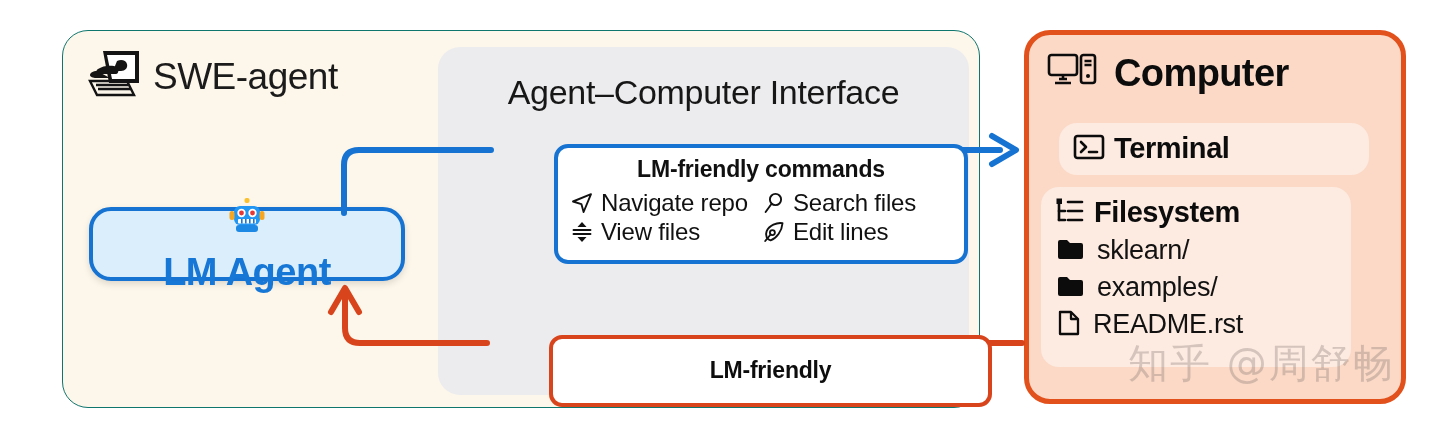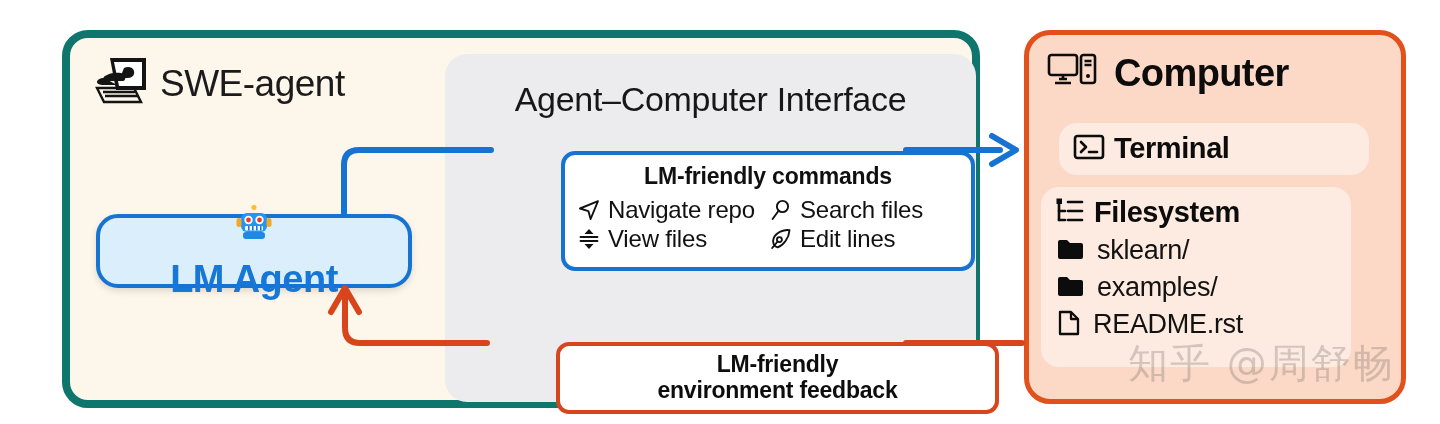--- a/index.html
+++ b/index.html
@@ -14,21 +14,21 @@
     width: 1440px; height: 424px;
     background: #ffffff;
   }
 
   
   #swe-panel {
     position: absolute;
     left: 62px; top: 30px;
     width: 918px; height: 378px;
     background: #fdf6ea;
-    border: 8px solid #0f766e;
+    border: 1px solid #0f766e;
     border-radius: 26px;
   }
   #swe-header {
     position: absolute;
     left: 24px; top: 18px;
     display: flex; align-items: center; gap: 12px;
   }
   #swe-title {
     font-size: 37px;
     color: #1b1b1b;
@@ -276,21 +276,20 @@
               </svg>
             </span>
             <span>Edit lines</span>
           </div>
 
         </div>
       </div>
 
       <div id="fb-box">
         <div class="fb-line">LM-friendly</div>
-        <div class="fb-line">environment feedback</div>
       </div>
     </div>
   </div>
 
   <div id="computer-panel">
     <div id="computer-header">
       <span>
         <svg width="50" height="40" viewBox="0 0 50 40">
           <g stroke="#0c0c0c" stroke-width="2.6" fill="none" stroke-linejoin="round">
             <rect x="2" y="4" width="28" height="20" rx="2.5"></rect>

